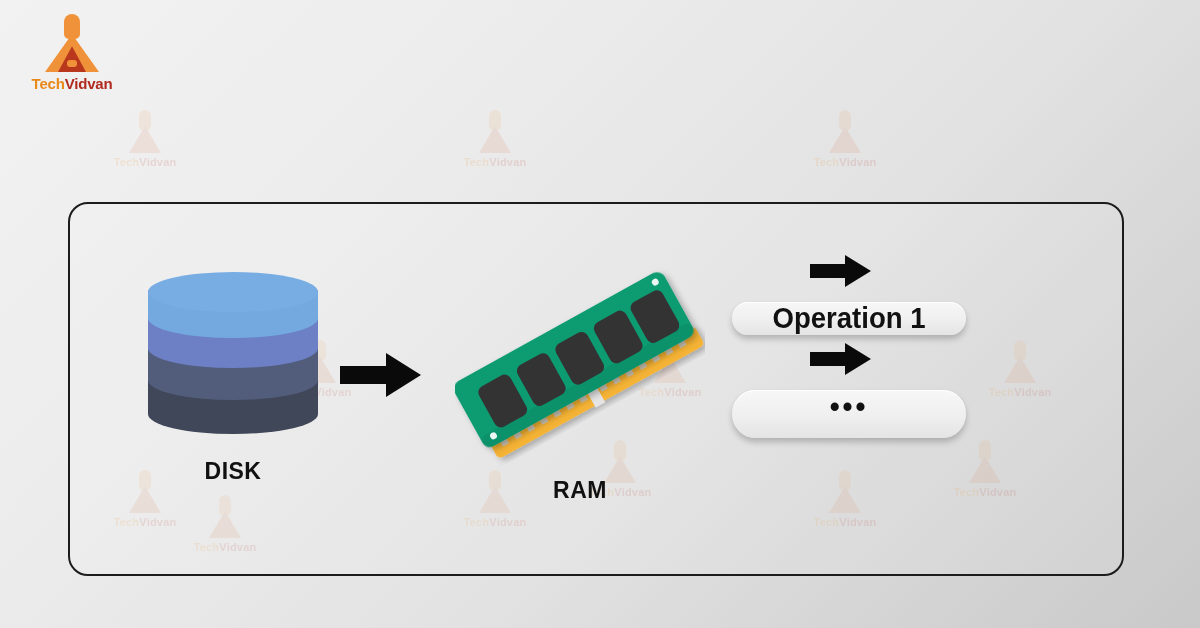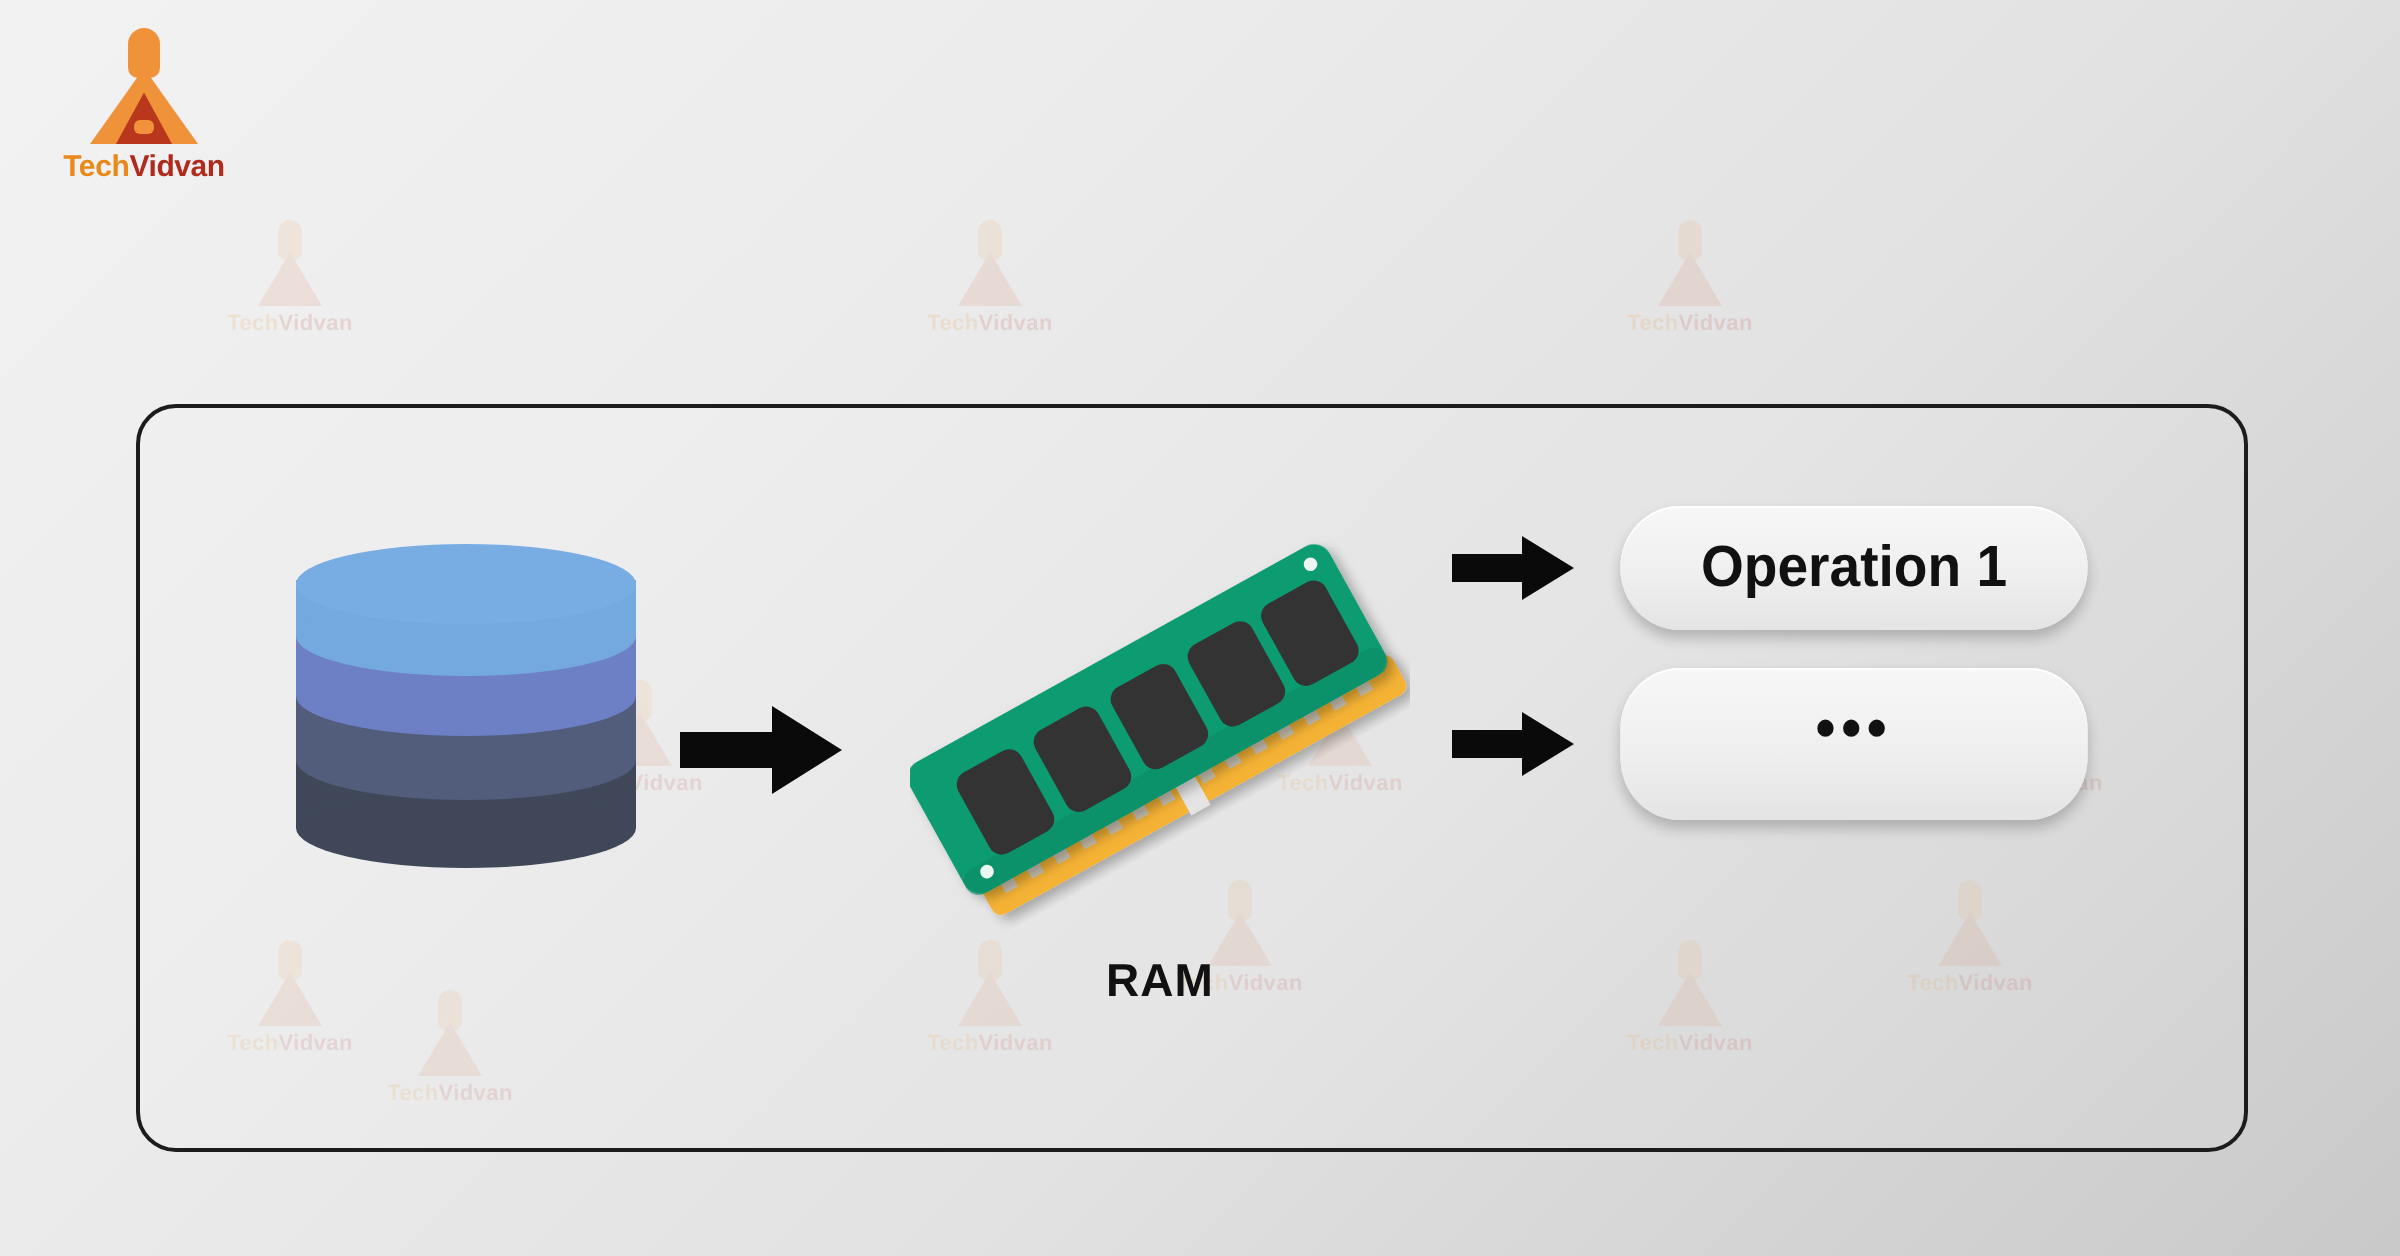--- a/index.html
+++ b/index.html
@@ -215,20 +215,21 @@
   .ops {
     position: absolute;
     left: 726px;
     top: 240px;
     z-index: 4;
   }
   .op-row {
     display: flex;
     align-items: center;
     height: 88px;
+    flex-direction: column;
   }
   .op-arrow {
     width: 62px;
     height: 34px;
     flex: 0 0 62px;
     margin-right: 16px;
   }
   .op-btn {
     width: 246px;
     height: 62px;
@@ -329,20 +330,21 @@
       <div class="disk-band" style="top:62px;height:46px;background:#525D7C;"></div>
       <div class="ellipse" style="top:88px;background:#525D7C;"></div>
 
       <div class="disk-band" style="top:30px;height:46px;background:#6D80C6;"></div>
       <div class="ellipse" style="top:56px;background:#6D80C6;"></div>
 
       <div class="disk-band" style="top:18px;height:28px;background:#74A9DF;"></div>
       <div class="ellipse" style="top:26px;background:#74A9DF;"></div>
       <div class="ellipse" style="top:0px;background:#78ADE4;"></div>
     </div>
+    <div class="disk-label">DISK</div>
   </div>
 
   <svg class="blk-arrow" style="left:340px;top:352px;width:82px;height:46px;" viewBox="0 0 82 46">
     <path d="M0 14 L46 14 L46 1 L81 23 L46 45 L46 32 L0 32 Z" fill="#0a0a0a"></path>
   </svg>
 
   <div class="ram-group">
     <div class="ram-stage">
       <svg viewBox="0 0 250 215" width="250" height="215">
         <defs>

